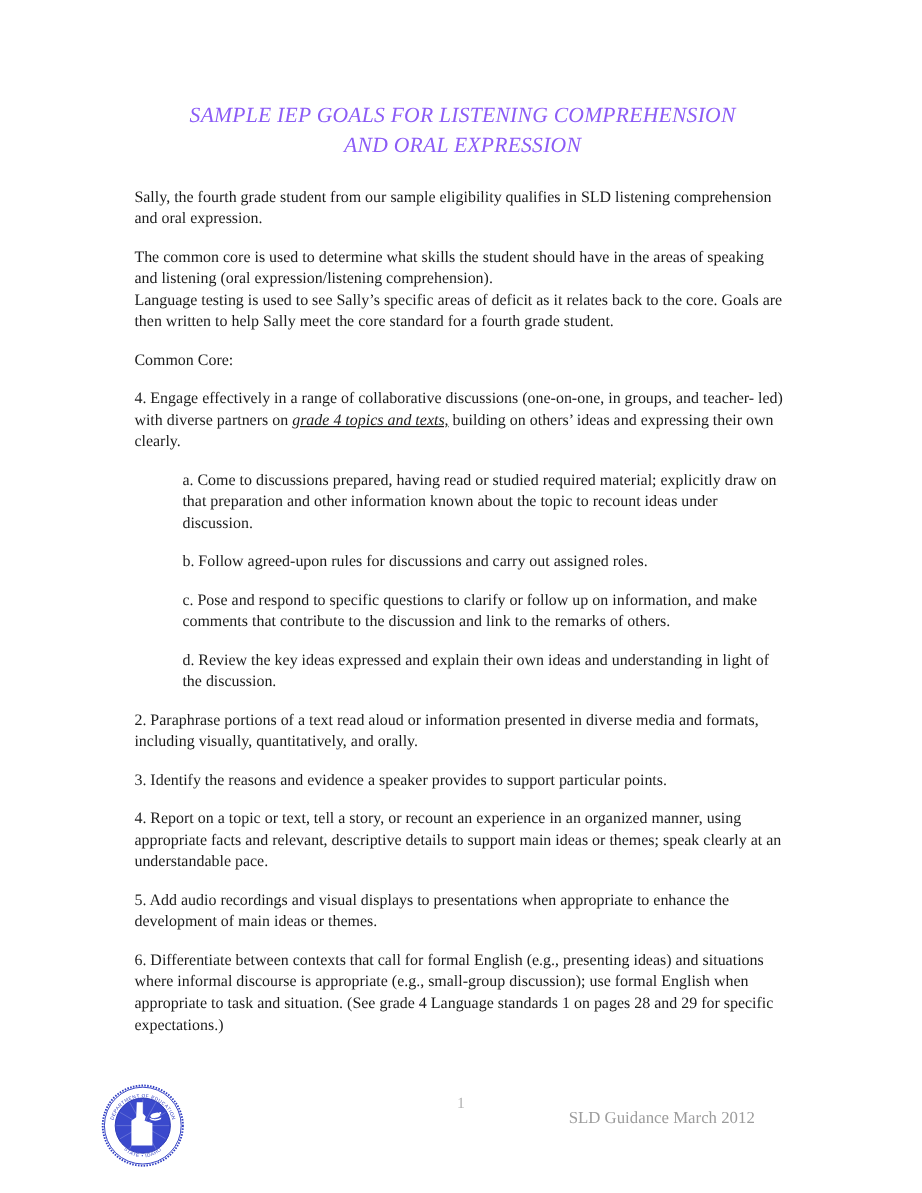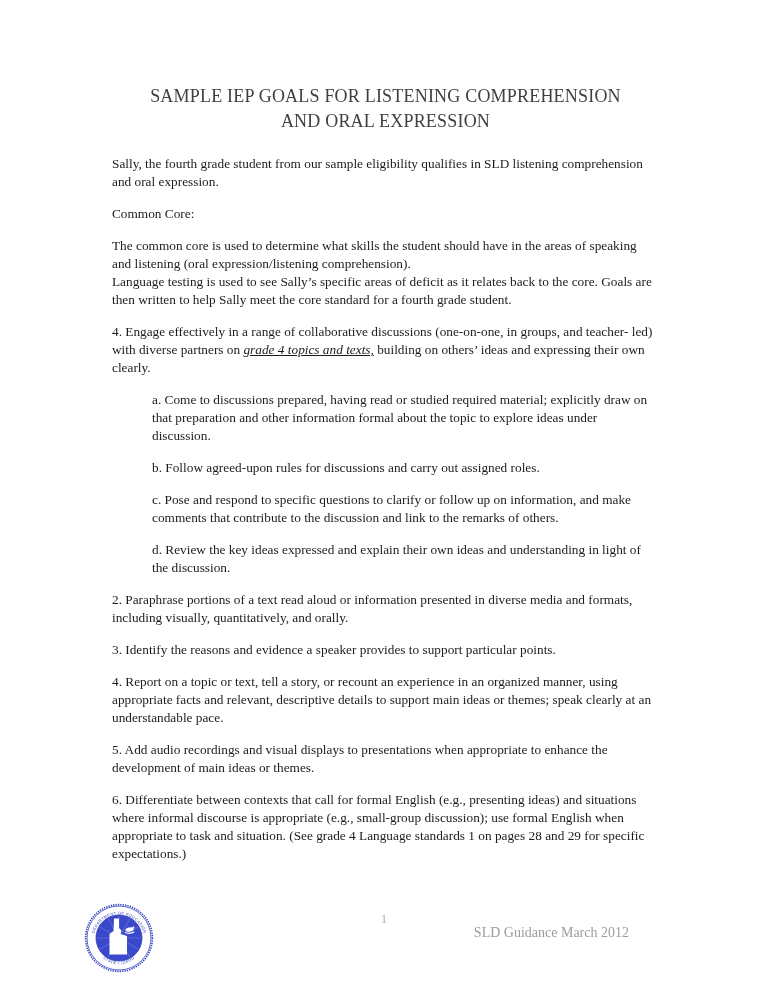--- a/index.html
+++ b/index.html
@@ -23,21 +23,22 @@
     width: 547px;
     padding-top: 84px;
   }
   .title {
     font-size: 18px;
     font-weight: normal;
     line-height: 25px;
     text-align: center;
     margin: 0 0 21px 0;
     letter-spacing: 0.2px;
-    color: #404040;
+    color: #8b5cf6;
+    font-style: italic;
   }
   .title .tline {
     display: block;
     white-space: nowrap;
   }
   .content p {
     font-size: 13.3px;
     line-height: 18px;
     margin: 0 0 14px 0;
   }
@@ -79,30 +80,30 @@
 
   <div class="content">
 
     <h1 class="title">
       <span class="tline">SAMPLE IEP GOALS FOR LISTENING COMPREHENSION</span>
       <span class="tline">AND ORAL EXPRESSION</span>
     </h1>
 
     <p>Sally, the fourth grade student from our sample eligibility qualifies in SLD listening comprehension and oral expression.</p>
 
-    <p>Common Core:</p>
-
     <p>
       <span class="block">The common core is used to determine what skills the student should have in the areas of speaking and listening (oral expression/listening comprehension).</span>
       <span class="block">Language testing is used to see Sally’s specific areas of deficit as it relates back to the core. Goals are then written to help Sally meet the core standard for a fourth grade student.</span>
     </p>
 
+    <p>Common Core:</p>
+
     <p><span>4. Engage effectively in a range of collaborative discussions (one-on-one, in groups, and teacher- led) with diverse partners on </span><em>grade 4 topics and texts,</em><span> building on others’ ideas and expressing their own clearly.</span></p>
 
-    <p class="indent">a. Come to discussions prepared, having read or studied required material; explicitly draw on that preparation and other information formal about the topic to explore ideas under discussion.</p>
+    <p class="indent">a. Come to discussions prepared, having read or studied required material; explicitly draw on that preparation and other information known about the topic to recount ideas under discussion.</p>
     <p class="indent">b. Follow agreed-upon rules for discussions and carry out assigned roles.</p>
     <p class="indent">c. Pose and respond to specific questions to clarify or follow up on information, and make comments that contribute to the discussion and link to the remarks of others.</p>
     <p class="indent">d. Review the key ideas expressed and explain their own ideas and understanding in light of the discussion.</p>
 
     <p>2. Paraphrase portions of a text read aloud or information presented in diverse media and formats, including visually, quantitatively, and orally.</p>
     <p>3. Identify the reasons and evidence a speaker provides to support particular points.</p>
     <p>4. Report on a topic or text, tell a story, or recount an experience in an organized manner, using appropriate facts and relevant, descriptive details to support main ideas or themes; speak clearly at an understandable pace.</p>
     <p>5. Add audio recordings and visual displays to presentations when appropriate to enhance the development of main ideas or themes.</p>
     <p>6. Differentiate between contexts that call for formal English (e.g., presenting ideas) and situations where informal discourse is appropriate (e.g., small-group discussion); use formal English when appropriate to task and situation. (See grade 4 Language standards 1 on pages 28 and 29 for specific expectations.)</p>
 

